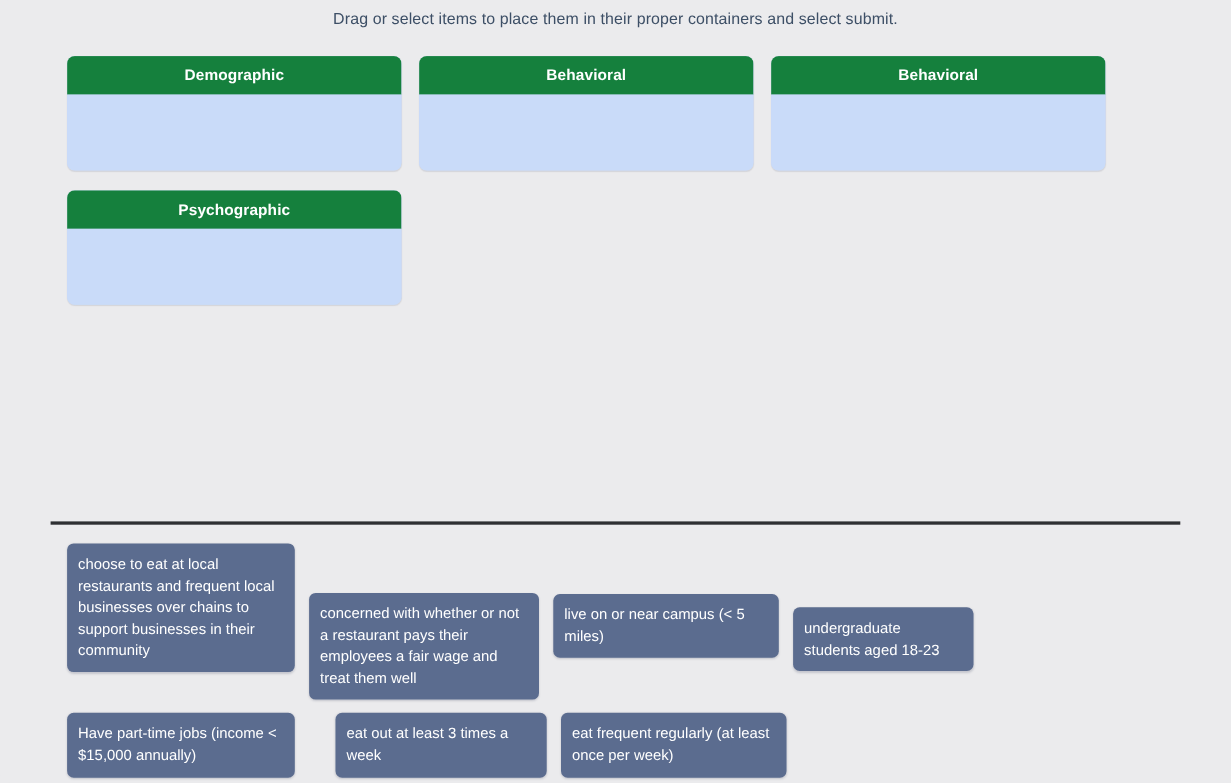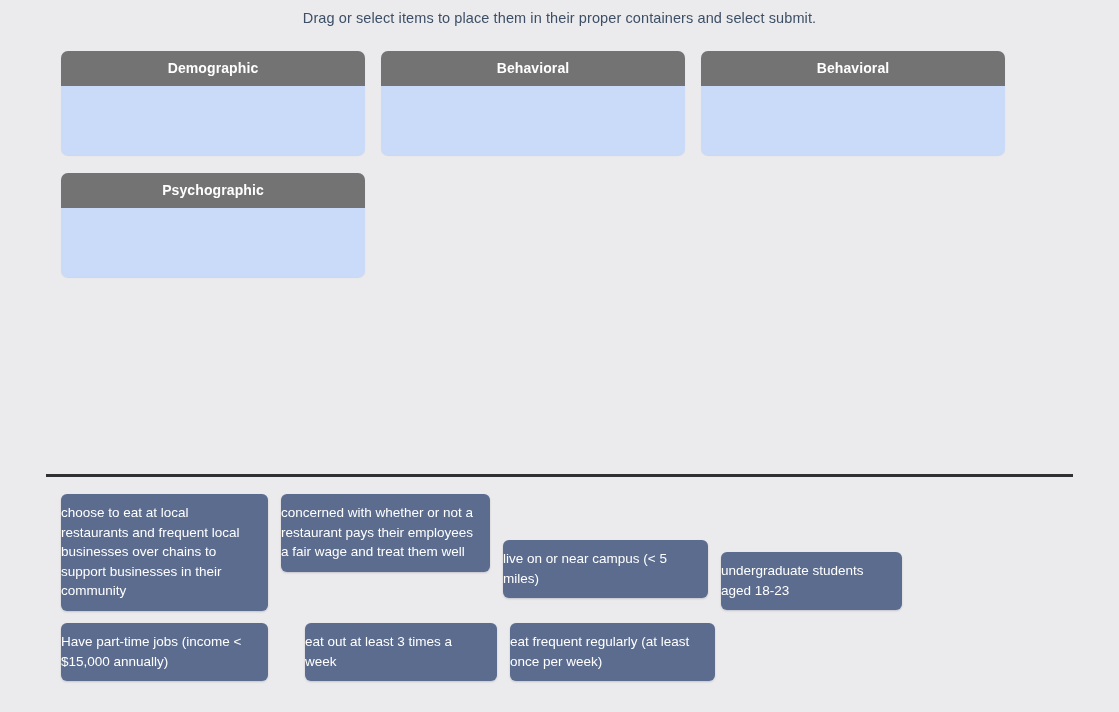--- a/index.html
+++ b/index.html
@@ -49,21 +49,21 @@
 
   .dropzone {
     width: 304px;
     border-radius: 7px;
     overflow: hidden;
     background: #c9dbf9;
     box-shadow: 0 1px 1px rgba(20,30,60,0.10);
   }
 
   .dropzone-header {
-    background: #737373;
+    background: #15803d;
     color: #ffffff;
     font-size: 14px;
     font-weight: bold;
     text-align: center;
     line-height: 35px;
     height: 35px;
     letter-spacing: 0.1px;
   }
 
   .dropzone-body {
@@ -94,32 +94,32 @@
     display: flex;
     align-items: flex-start;
     gap: 13px;
     margin-bottom: 12px;
   }
 
   .item-card {
     background: #5b6c8f;
     color: #ffffff;
     border-radius: 6px;
-    padding: 9px 12px 10px 0;
+    padding: 9px 12px 10px 10px;
     font-size: 13.5px;
     line-height: 19.6px;
     box-shadow: 0 1px 2px rgba(20,30,60,0.18);
     cursor: move;
     user-select: none;
   }
 
   .r1-c1 { width: 207px; }
-  .r1-c2 { width: 209px; }
+  .r1-c2 { width: 209px; margin-top: 45px; }
   .r1-c3 { width: 205px; }
-  .r1-c4 { width: 181px; }
+  .r1-c4 { width: 164px; }
 
   .r2-c1 { width: 207px; }
   .r2-c2 { width: 192px; margin-left: 24px; }
   .r2-c3 { width: 205px; }
 </style>
 </head>
 <body>
 
 <div id="page">
 

